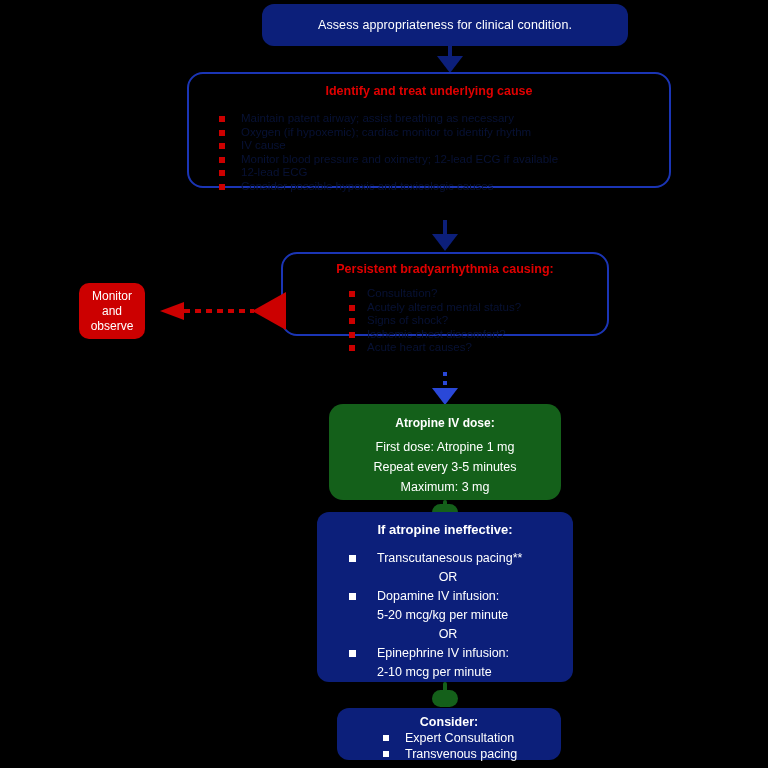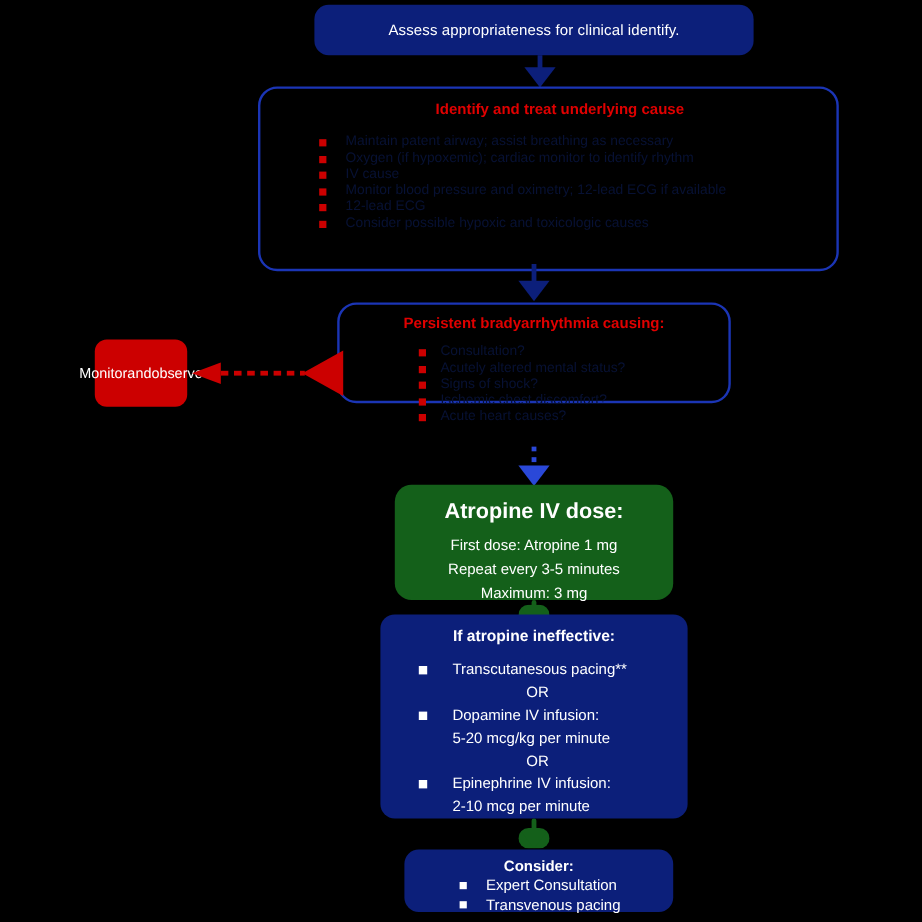--- a/index.html
+++ b/index.html
@@ -17,45 +17,45 @@
 
   .box-title{font-weight:bold;}
   .red-title{color:#e00000;font-weight:bold;}
 
   
   #box-assess{left:262px;top:4px;width:366px;height:42px;
       display:flex;flex-direction:column;align-items:center;justify-content:center;}
   #box-assess .ln{font-size:12.5px;line-height:17px;letter-spacing:.1px;}
 
   
-  #box-cause{left:215px;top:72px;width:484px;height:154px;padding-top:10px;padding-left:19px;}
+  #box-cause{left:187px;top:72px;width:484px;height:116px;padding-top:10px;}
   #box-cause .red-title{font-size:12.5px;}
   #box-cause ul{margin:14px 0 0 0;padding:0 0 0 30px;text-align:left;list-style:none;}
   #box-cause li{position:relative;font-size:11.5px;line-height:13.6px;color:#071134;
       padding-left:22px;white-space:nowrap;}
   #box-cause li::before{content:"";position:absolute;left:0;top:4px;
       width:6px;height:6px;background:#cc0000;}
 
   
   #box-persistent{left:281px;top:252px;width:328px;height:84px;padding-top:8px;}
   #box-persistent .red-title{font-size:12.5px;}
   #box-persistent ul{margin:11px 0 0 0;padding:0 0 0 66px;text-align:left;list-style:none;}
   #box-persistent li{position:relative;font-size:11.5px;line-height:13.5px;color:#071134;
       padding-left:18px;white-space:nowrap;}
   #box-persistent li::before{content:"";position:absolute;left:0;top:4px;
       width:6px;height:6px;background:#cc0000;}
 
   
-  #box-monitor{left:79px;top:283px;width:77px;height:56px;
-      display:flex;flex-direction:row;align-items:center;justify-content:center;}
+  #box-monitor{left:79px;top:283px;width:66px;height:56px;
+      display:flex;flex-direction:column;align-items:center;justify-content:center;}
   #box-monitor .ln{font-size:12px;line-height:15px;color:#fff;}
 
   
   #box-atropine{left:329px;top:404px;width:232px;height:96px;padding-top:12px;}
-  #box-atropine .box-title{font-size:18px;}
+  #box-atropine .box-title{font-size:12px;}
   #box-atropine .ln{font-size:12.5px;line-height:18px;margin-top:2px;text-align:center;}
   #box-atropine .body{margin-top:8px;}
 
   
   #box-ineffective{left:317px;top:512px;width:256px;height:170px;padding-top:10px;}
   #box-ineffective .box-title{font-size:13px;}
   #box-ineffective .list{margin-top:12px;padding:0 0 0 32px;text-align:left;}
   #box-ineffective .li{position:relative;font-size:12.5px;line-height:19px;padding-left:28px;}
   #box-ineffective .li::before{content:"";position:absolute;left:0;top:6px;
       width:7px;height:7px;background:#fff;}
@@ -94,21 +94,21 @@
   #left-arrow .rhead{position:absolute;left:92px;top:-8px;width:0;height:0;
       border-top:19px solid transparent;border-bottom:19px solid transparent;
       border-right:34px solid #cc0000;}
 </style>
 </head>
 <body>
 
 <div class="canvas">
 
   <div class="box filled" id="box-assess">
-    <div class="ln">Assess appropriateness for clinical identify.</div>
+    <div class="ln">Assess appropriateness for clinical condition.</div>
   </div>
 
   <div class="conn" style="left:437px;top:46px;width:26px;height:26px;">
     <div class="stem navy" style="left:11px;top:0;height:12px;"></div>
     <div class="head navy" style="left:0;top:10px;"></div>
   </div>
 
   <div class="box outline" id="box-cause">
     <div class="red-title">Identify and treat underlying cause</div>
     <ul>

